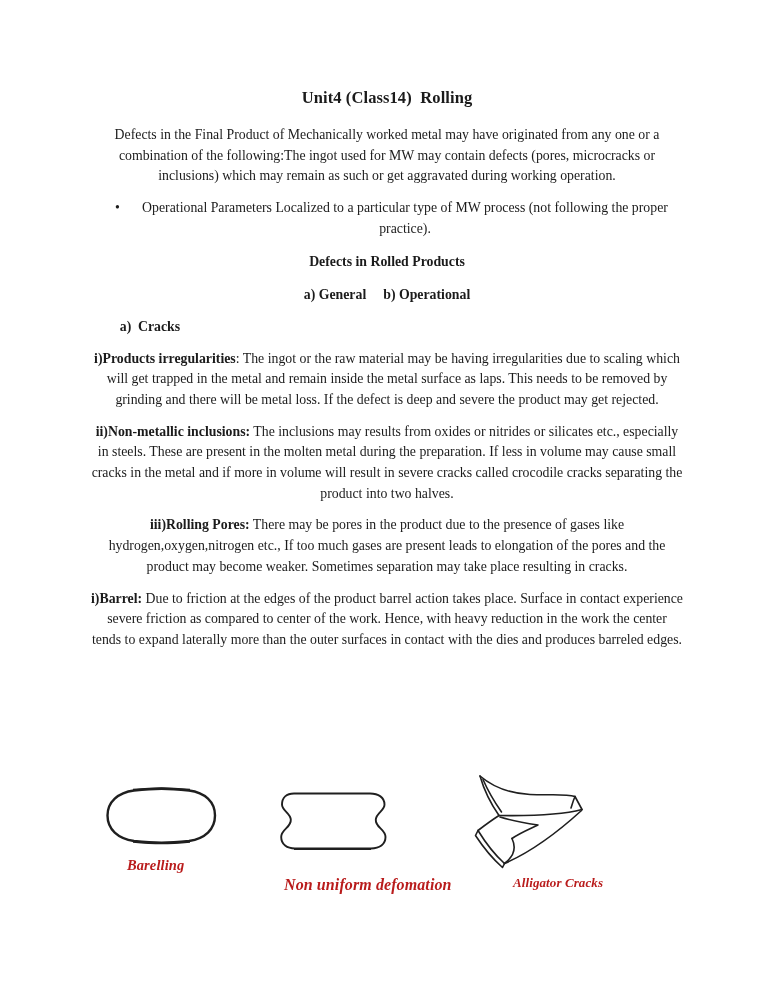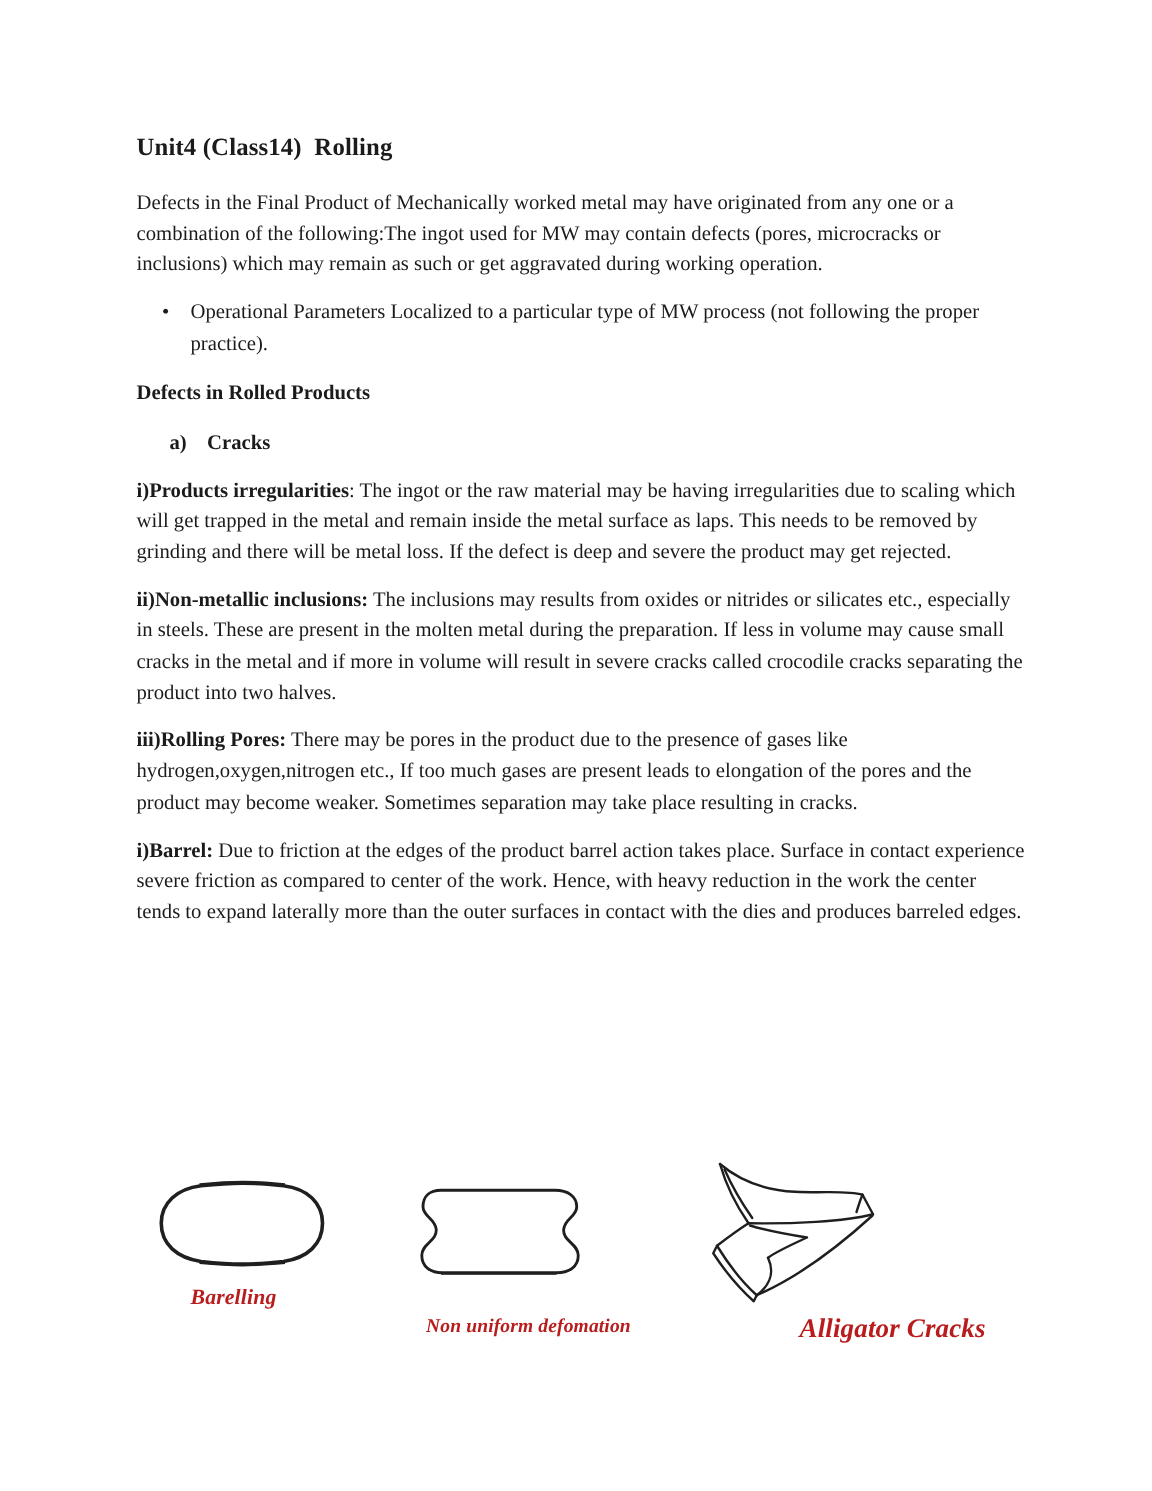--- a/index.html
+++ b/index.html
@@ -8,20 +8,21 @@
     background: #ffffff;
     font-family: "Liberation Serif", serif;
     color: #1b1b1b;
     position: relative;
     overflow: hidden;
   }
   .content {
     position: absolute;
     left: 91px; top: 88px;
     width: 592px;
+    text-align: center;
   }
   .doc-title {
     font-size: 16.5px; font-weight: bold;
     line-height: 20px;
     margin: 0 0 17px 0;
     white-space: pre-wrap;
     letter-spacing: 0.1px;
   }
   .h-bold {
     font-size: 13.8px; font-weight: bold;
@@ -68,40 +69,43 @@
   .fig { position: absolute; }
   .fig svg { display: block; }
   .fig-label {
     position: absolute;
     font-weight: bold; font-style: italic;
     color: #b91c1c;
     white-space: nowrap;
     letter-spacing: 0.1px;
   }
   .lbl-barrel   { left: 127px; top: 101px; font-size: 14.5px; }
-  .lbl-spool    { left: 284px; top: 120px; font-size: 13px; }
-  .lbl-alligator{ left: 513px; top: 119px; font-size: 18px; margin-left: 20px; }
+  .lbl-spool    { left: 284px; top: 120px; font-size: 16px; }
+  .lbl-alligator{ left: 513px; top: 119px; font-size: 13px; }
 </style>
 </head>
 <body>
 
 <div class="content">
 
   <div class="doc-title">Unit4 (Class14)  Rolling</div>
 
 
   <p class="body">Defects in the Final Product of Mechanically worked metal may have originated from any one or a combination of the following:The ingot used for MW may contain defects (pores, microcracks or inclusions) which may remain as such or get aggravated during working operation.</p>
 
   <div class="bullet-row">
     <span class="bullet-marker">•</span>
     <span class="bullet-text">Operational Parameters Localized to a particular type of MW process (not following the proper practice).</span>
   </div>
 
   <div class="h-bold h-rolled">Defects in Rolled Products</div>
 
+  <div class="ab-line">
+    <span class="ab-a">a) General</span><span class="ab-b">b) Operational</span>
+  </div>
 
   <div class="list-a">
     <span class="marker">a)</span>
     <span>Cracks</span>
   </div>
 
 
   <p class="body"><b>i)Products irregularities</b><span>: The ingot or the raw material may be having irregularities due to scaling which will get trapped in the metal and remain inside the metal surface as laps. This needs to be removed by grinding and there will be metal loss. If the defect is deep and severe the product may get rejected.</span></p>
 
   <p class="body"><b>ii)Non-metallic inclusions:</b><span> The inclusions may results from oxides or nitrides or silicates etc., especially in steels. These are present in the molten metal during the preparation. If less in volume may cause small cracks in the metal and if more in volume will result in severe cracks called crocodile cracks separating the product into two halves.</span></p>

